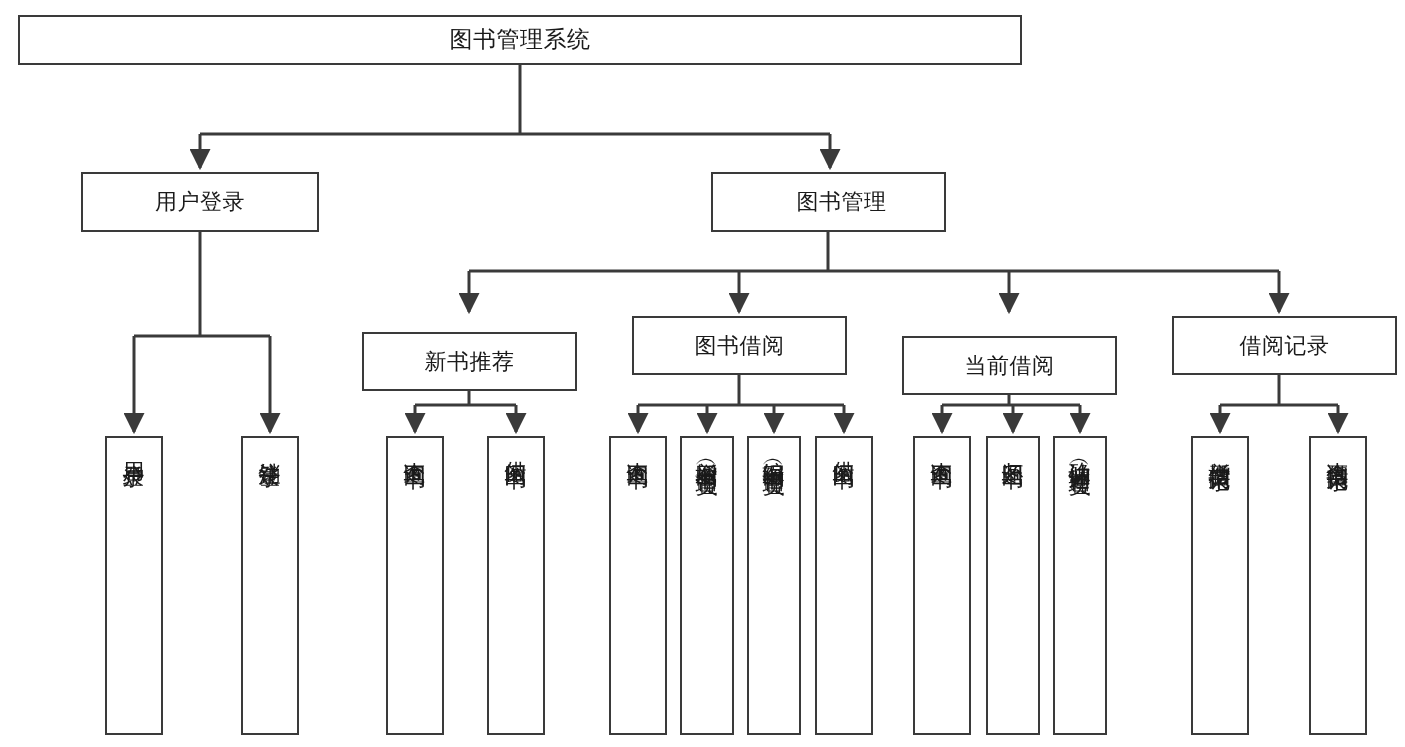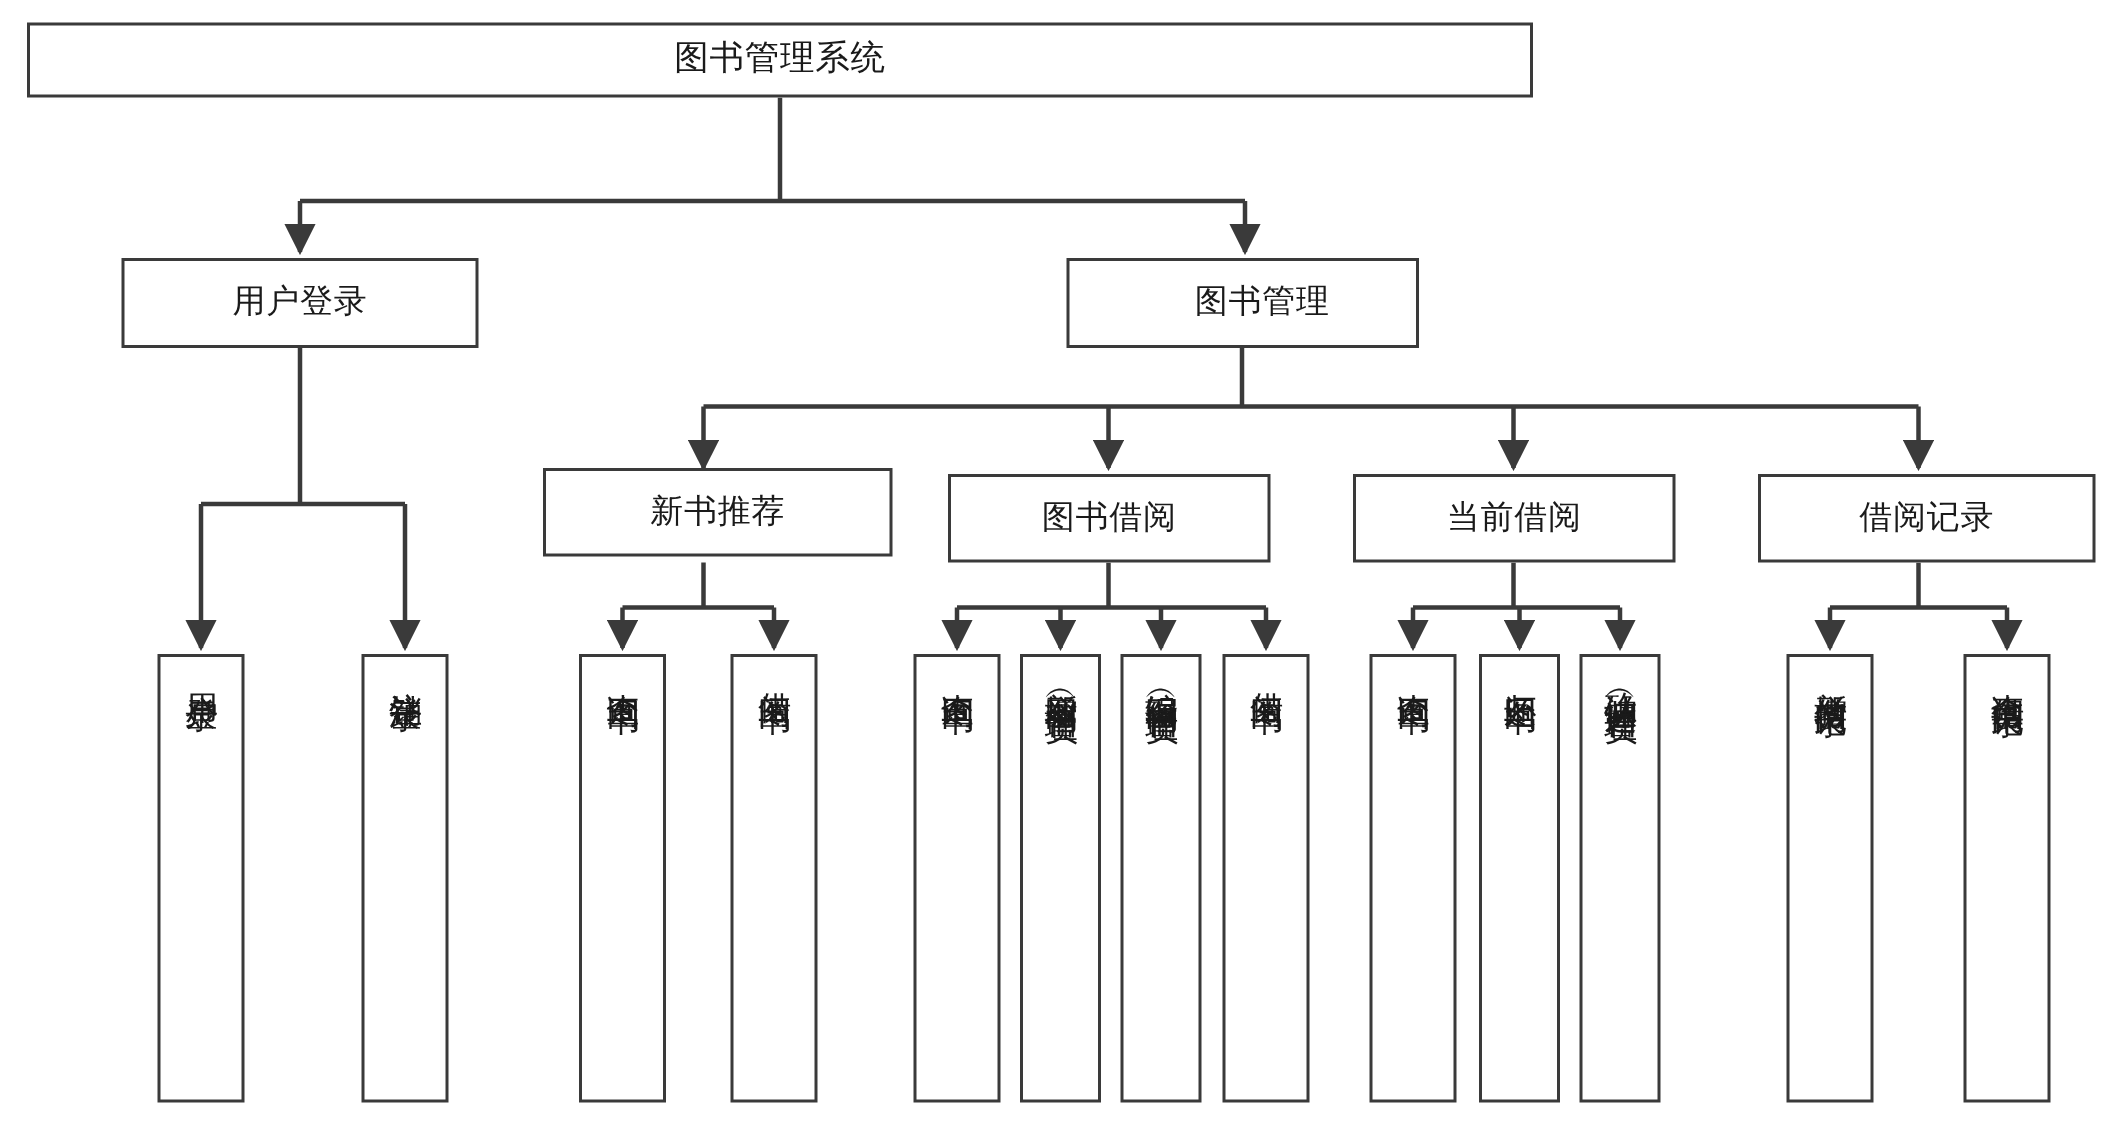--- a/index.html
+++ b/index.html
@@ -136,29 +136,29 @@
   </div>
 
   <div class="node horiz" style="left:81px; top:172px; width:238px; height:60px;">
     <span class="node-label">用户登录</span>
   </div>
 
   <div class="node horiz" style="left:711px; top:172px; width:235px; height:60px;padding-left:26px;">
     <span class="node-label">图书管理</span>
   </div>
 
-  <div class="node horiz" style="left:362px; top:312px; width:233px; height:59px;">
+  <div class="node horiz" style="left:362px; top:332px; width:215px; height:59px;">
     <span class="node-label">新书推荐</span>
   </div>
 
   <div class="node horiz" style="left:632px; top:316px; width:215px; height:59px;">
     <span class="node-label">图书借阅</span>
   </div>
 
-  <div class="node horiz" style="left:902px; top:316px; width:215px; height:59px;">
+  <div class="node horiz" style="left:902px; top:336px; width:215px; height:59px;font-family:Liberation Serif, serif;">
     <span class="node-label">当前借阅</span>
   </div>
 
   <div class="node horiz" style="left:1172px; top:316px; width:225px; height:59px;">
     <span class="node-label">借阅记录</span>
   </div>
 
   <div class="node vert" style="left:105px; top:436px; width:58px; height:299px;">
     <span class="node-label">用户登录</span>
   </div>

